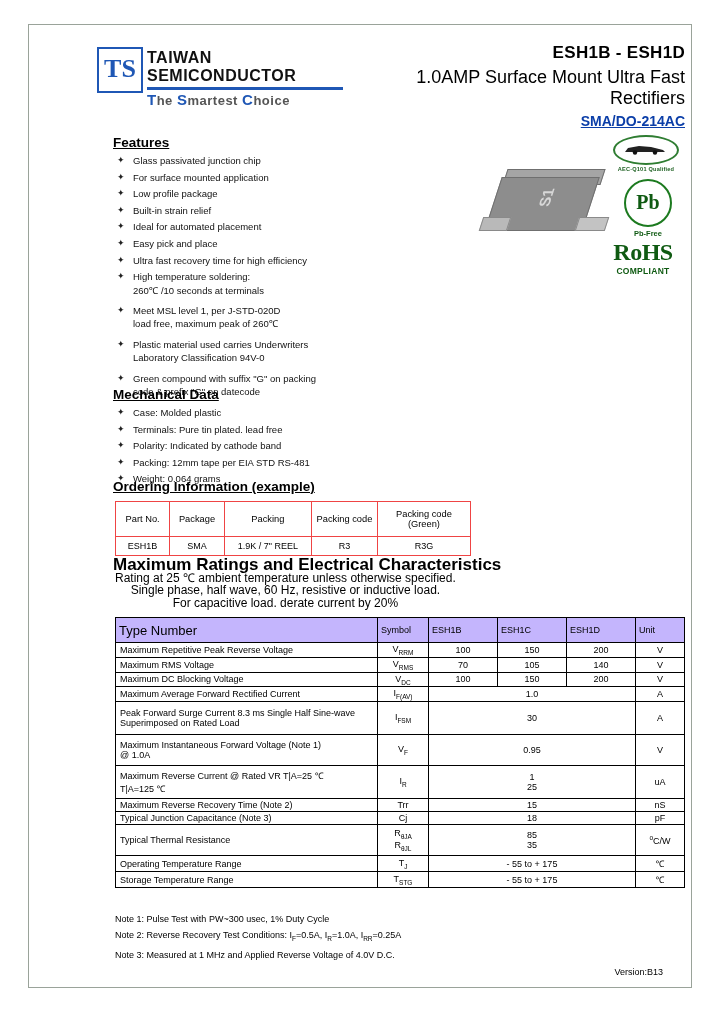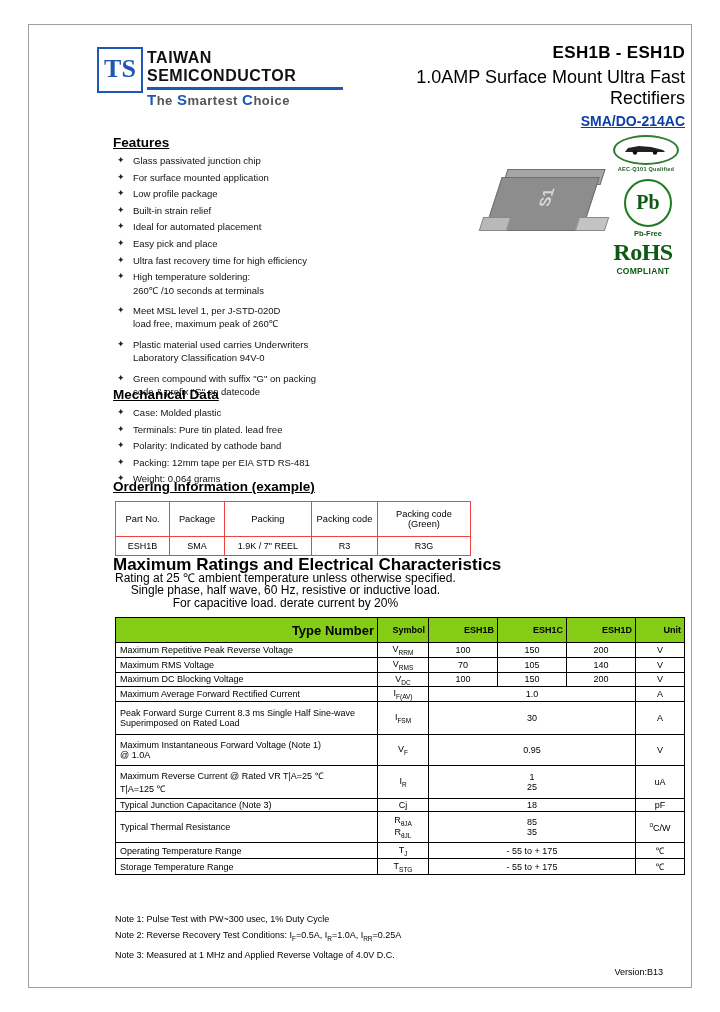--- a/index.html
+++ b/index.html
@@ -91,21 +91,21 @@
   .ord-table td,.ord-table th{border:1px solid #ef4444;text-align:center;padding:2px 1px;font-weight:normal;}
   .ord-table .hrow td{height:30px;font-size:9.3px;vertical-align:middle;}
   .ord-table .drow td{height:14px;font-size:9px;}
 
   
   .mr-title{position:absolute;left:40px;top:516px;font-size:17px;font-weight:bold;}
   .mr-notes{position:absolute;left:42px;top:533px;font-size:12px;line-height:12.4px;text-align:center;}
 
   .main-table{position:absolute;left:42px;top:578px;width:570px;font-size:9px;}
   .main-table td{border:1px solid #000;padding:1px 3px;vertical-align:middle;}
-  .main-table .hdr td{font-weight:bold;text-align:right;height:22px;background:#84cc16;}
+  .main-table .hdr td{font-weight:normal;text-align:left;height:22px;background:#c4b5fd;}
   .main-table .hdr .tn{font-size:13px;}
   .main-table .lbl{font-size:9px;text-align:left;padding-left:4px;}
   .main-table .ctr{text-align:center;}
   .col-sym{width:44px;}
   .col-v{width:62px;}
   .col-u{width:42px;}
   .sub{font-size:6.5px;vertical-align:sub;}
   .sup{font-size:6.5px;vertical-align:super;}
 
   .foot-notes{position:absolute;left:42px;top:872px;font-size:9px;line-height:16px;}
@@ -280,20 +280,26 @@
     </tr>
     <tr>
       <td class="lbl" style="white-space:pre-line;height:30px">Maximum Reverse Current @ Rated VR    T|A=25 ℃
                                                              T|A=125 ℃</td>
       <td class="ctr">I<span class="sub">R</span></td>
       <td class="ctr" colspan="3" style="white-space:pre-line">1
 25</td>
       <td class="ctr">uA</td>
     </tr>
     <tr>
+      <td class="lbl">Maximum Reverse Recovery Time (Note 2)</td>
+      <td class="ctr">Trr</td>
+      <td class="ctr" colspan="3">15</td>
+      <td class="ctr">nS</td>
+    </tr>
+    <tr>
       <td class="lbl">Typical Junction Capacitance (Note 3)</td>
       <td class="ctr">Cj</td>
       <td class="ctr" colspan="3">18</td>
       <td class="ctr">pF</td>
     </tr>
     <tr>
       <td class="lbl" style="height:28px">Typical Thermal Resistance</td>
       <td class="ctr">R<span class="sub">θJA</span><br>R<span class="sub">θJL</span></td>
       <td class="ctr" colspan="3" style="white-space:pre-line">85
 35</td>

